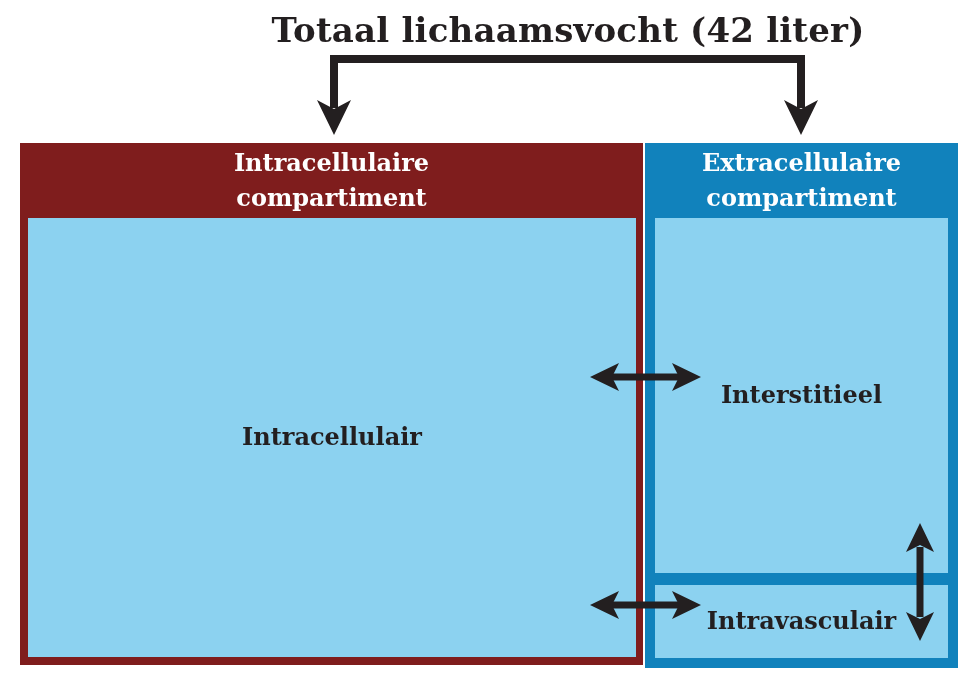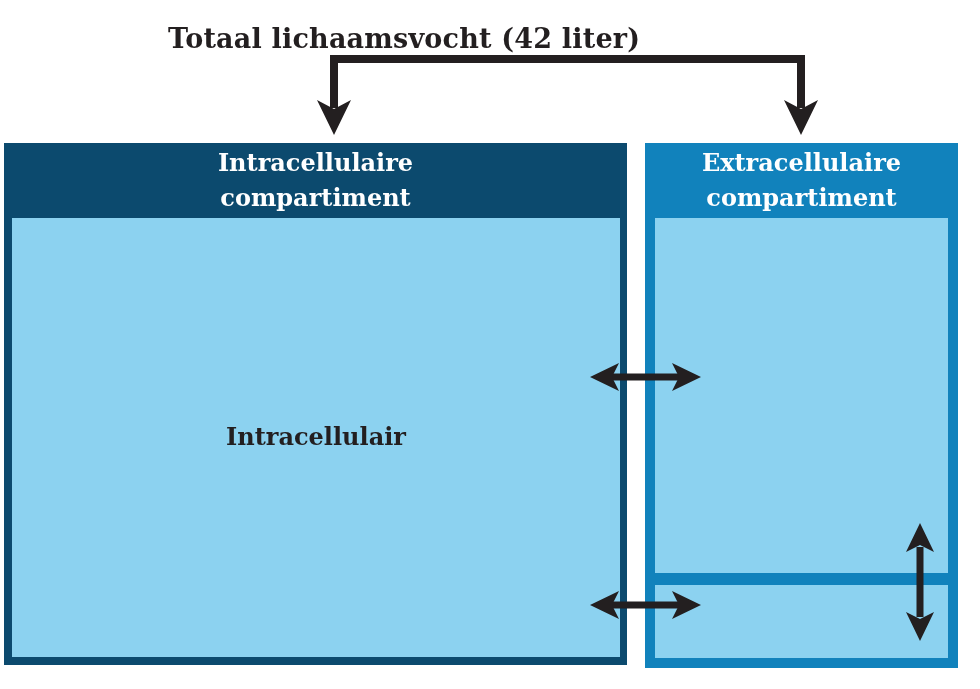--- a/index.html
+++ b/index.html
@@ -11,38 +11,38 @@
     position: relative;
     width: 980px;
     height: 689px;
     background: #ffffff;
     overflow: hidden;
     font-family: "DejaVu Serif", "Liberation Serif", serif;
     color: #231F20;
   }
   .title {
     position: absolute;
-    top: 23px;
+    top: 10px;
     left: 168px;
     width: 800px;
-    text-align: left;
-    font-size: 27px;
+    text-align: center;
+    font-size: 34px;
     font-weight: bold;
     letter-spacing: 0.2px;
   }
   
   .comp {
     position: absolute;
     top: 143px;
   }
   .comp-left {
-    left: 4px;
+    left: 20px;
     width: 623px;
     height: 522px;
-    background: #0c4a6e;
+    background: #7f1d1d;
   }
   .comp-right {
     left: 645px;
     width: 313px;
     height: 525px;
     background: #1182BC;
   }
   .comp-header {
     position: absolute;
     top: 0;
@@ -128,24 +128,26 @@
     </div>
   </div>
 
   <div class="comp comp-right">
     <div class="comp-header">
       <span>Extracellulaire</span>
       <span>compartiment</span>
     </div>
     <div class="cell cell-interstitial">
       <div class="cell-text">
+        <div>Interstitieel</div>
       </div>
     </div>
     <div class="cell cell-intravascular">
       <div class="cell-text">
+        <div>Intravasculair</div>
       </div>
     </div>
   </div>
 
   <svg class="arrows" viewBox="0 0 980 689" xmlns="http://www.w3.org/2000/svg">
 
     <g>
       <path class="arrow-stroke" stroke-width="8" d="M334,108 L334,59 L801,59 L801,108"></path>
       <polygon class="arrow-fill" points="334,135 317,100 334,109 351,100"></polygon>
       <polygon class="arrow-fill" points="801,135 784,100 801,109 818,100"></polygon>

